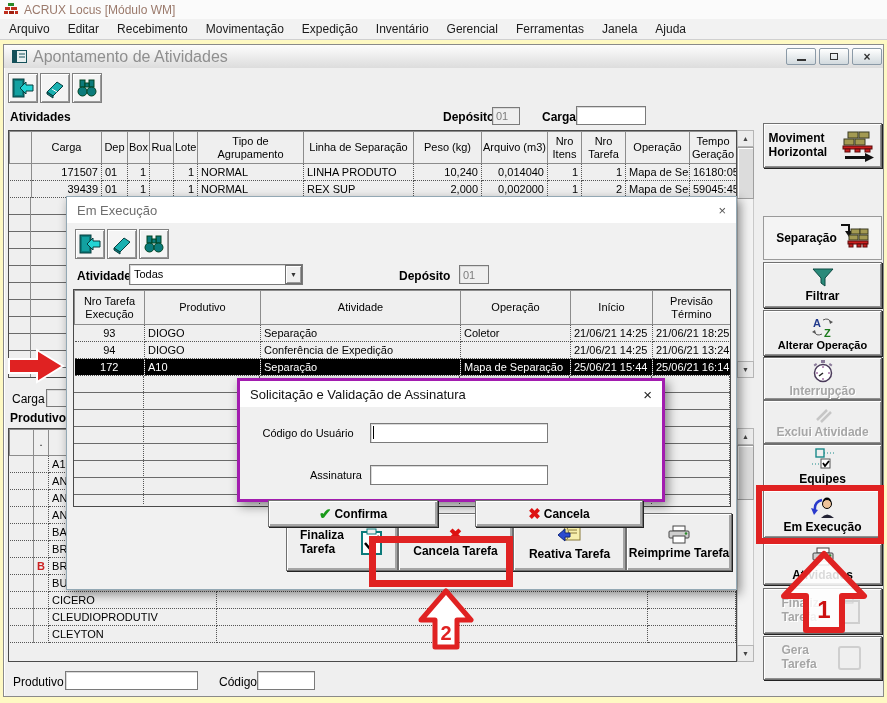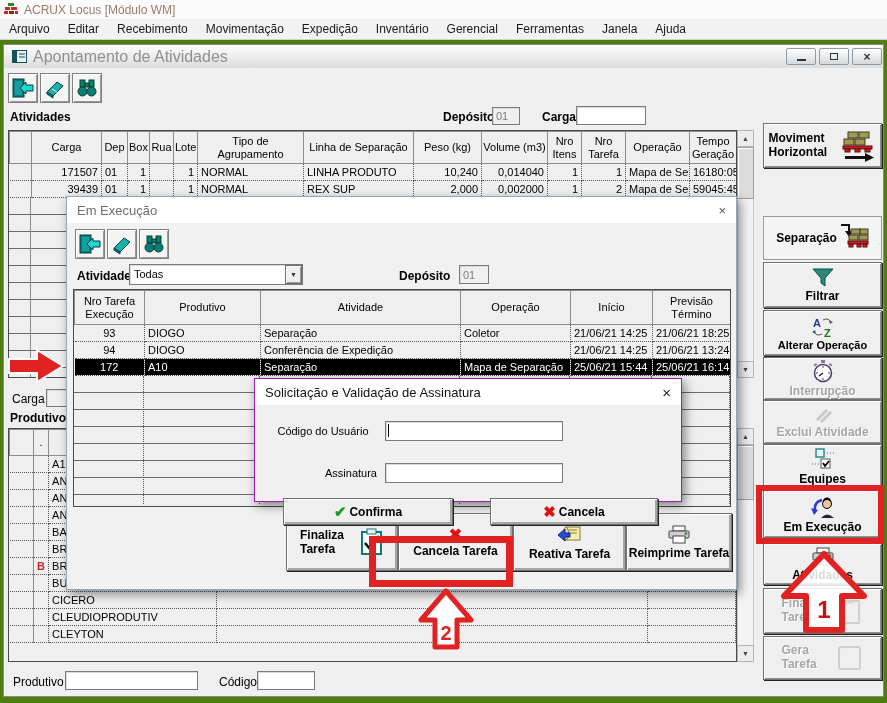--- a/index.html
+++ b/index.html
@@ -1,18 +1,18 @@
 <!DOCTYPE html>
 <html><head>
 <meta charset="utf-8">
 <style>
   *{box-sizing:border-box;margin:0;padding:0}
   body{background:#333}
   .canvas{position:relative;width:887px;height:703px;overflow:hidden;
-    font-family:"Liberation Sans",sans-serif;font-size:11px;color:#000;background:#4d7c0f}
+    font-family:"Liberation Sans",sans-serif;font-size:11px;color:#000;background:#fef9c3}
   .abs{position:absolute}
   .raised{background:#efefef;border:1px solid #6f6f6f;
     box-shadow:inset 1px 1px 0 #ffffff, inset -1px -1px 0 #9a9a9a}
   .sunken{background:#fff;border:1px solid #7a7a7a;
     box-shadow:inset 1px 1px 0 #d9d9d9;padding-left:16px;}
   .dis{background:#efefef;color:#7d7d7d}
   .titlebar-app{left:0;top:0;width:887px;height:19px;background:#fbfbfb;display:flex;align-items:center}
   .menubar{left:0;top:19px;width:887px;height:21px;background:#f2f2f2;display:flex;align-items:center;border-bottom:1px solid #d0d0d0}
   .menu-item{padding:0 9px;font-size:12px;color:#1a1a1a;line-height:21px}
   .child{left:3px;top:44px;width:881px;height:653px;background:#efefef;border:1px solid #8a8a8a;box-shadow:inset 1px 1px 0 #fff}
@@ -152,21 +152,21 @@
           <tr style="height:32px">
         <th></th>
         <th class="tc">Carga</th>
         <th class="tc">Dep</th>
         <th class="tc">Box</th>
         <th class="tc">Rua</th>
         <th class="tc">Lote</th>
         <th class="tc">Tipo de Agrupamento</th>
         <th class="tc">Linha de Separação</th>
         <th class="tc">Peso (kg)</th>
-        <th class="tc">Volume (m3)</th>
+        <th class="tc">Arquivo (m3)</th>
         <th class="tc">Nro Itens</th>
         <th class="tc">Nro Tarefa</th>
         <th class="tc">Operação</th>
         <th class="tc">Tempo Geração</th>
       </tr>
       <tr>
         <td style="border-right:1px solid #8c8c8c"></td>
         <td class="tr">171507</td>
             <td>01</td>
         <td class="tr">1</td>
@@ -562,21 +562,21 @@
       <svg width="26" height="20">
         <rect x="7" y="1" width="12" height="5" fill="#fff" stroke="#444"></rect>
         <rect x="3" y="6" width="20" height="7" rx="1" fill="#cfcfcf" stroke="#444"></rect>
         <circle cx="20" cy="8.5" r="1.3" fill="#2a8a2a"></circle>
         <rect x="7" y="11" width="12" height="7" fill="#fff" stroke="#444"></rect>
       </svg>
       <span>Reimprime Tarefa</span>
     </div>
   </div>
 
-  <div class="abs dlg" style="left:254px;top:378px;width:428px;height:124px;border:1px solid #a21caf;background:#f0f0f0">
+  <div class="abs dlg" style="left:237px;top:378px;width:428px;height:124px;border:3px solid #a21caf;background:#f0f0f0">
     <div class="dlg-title">
       <span style="color:#111">Solicitação e Validação de Assinatura</span>
       <span class="xglyph" style="color:#222;font-size:15px">×</span>
     </div>
     <div style="position:absolute;left:14px;top:46px;width:108px;text-align:center;font-size:11px">Código do Usuário</div>
     <input class="sunken fld" style="position: absolute; left: 130px; top: 42px; width: 178px; height: 20px;" value="">
     <div style="position:absolute;left:133px;top:45px;width:1px;height:13px;background:#000"></div>
     <div style="position:absolute;left:14px;top:88px;width:108px;text-align:right;font-size:11px">Assinatura</div>
     <input class="sunken fld" style="position: absolute; left: 130px; top: 84px; width: 178px; height: 20px;" value="">
     <div class="dlgbtn" style="position:absolute;left:28px;top:119px;width:170px;height:27px;gap:3px">

